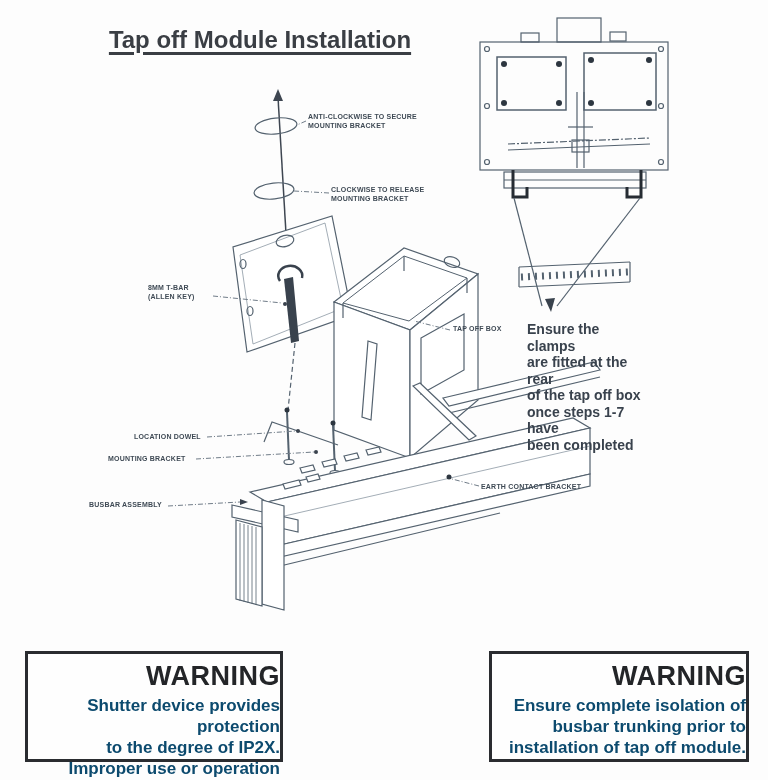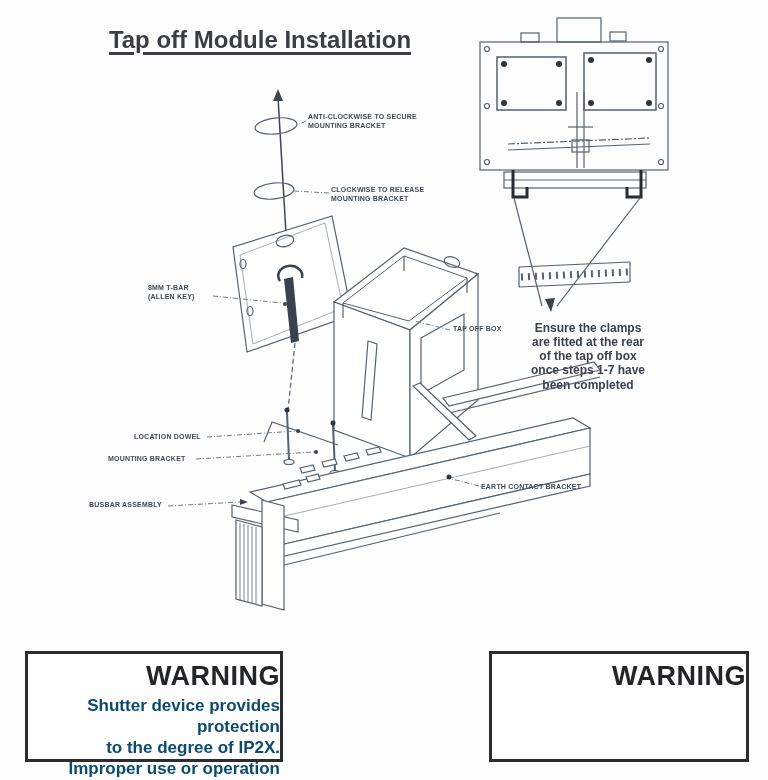--- a/index.html
+++ b/index.html
@@ -12,21 +12,21 @@
     position:absolute; left:58px; top:24px; width:404px; text-align:center;
     font-size:24px; font-weight:bold; color:#3a3e44; line-height:1.32;
   }
   .title .tline { text-decoration:underline; text-decoration-thickness:2.5px; text-underline-offset:4px; }
   .dlabel {
     position:absolute; font-size:7px; font-weight:bold; color:#3f4a55;
     letter-spacing:0.2px; line-height:1.35; white-space:pre-line;
   }
   .note {
     position:absolute; left:527px; top:321px; width:122px;
-    font-size:12px; font-weight:bold; color:#39424d; line-height:1.18; white-space:pre-line;text-align:center;
+    font-size:14px; font-weight:bold; color:#39424d; line-height:1.18; white-space:pre-line;
   }
   .warning-box {
     position:absolute; top:651px; height:111px; border:3px solid #2a2c30;
     background:#fefefe; text-align:right; box-sizing:border-box;
   }
   .warning-box.wleft  { left:25px;  width:258px; }
   .warning-box.wright { left:489px; width:260px; }
   .warning-title { font-size:27px; font-weight:bold; color:#232528; letter-spacing:0.5px; margin-top:7px; }
   .warning-body  { font-size:17px; font-weight:bold; color:#0c4a6e; line-height:1.24; white-space:pre-line; margin-top:3px; }
 </style>
@@ -192,15 +192,18 @@
 
   <div class="warning-box wleft">
     <div class="warning-title">WARNING</div>
     <div class="warning-body">Shutter device provides protection
 to the degree of IP2X.
 Improper use or operation could
 result in death or serious injury</div>
   </div>
   <div class="warning-box wright">
     <div class="warning-title">WARNING</div>
+    <div class="warning-body">Ensure complete isolation of
+busbar trunking prior to
+installation of tap off module.</div>
   </div>
 
 </div>
 
 </body></html>

